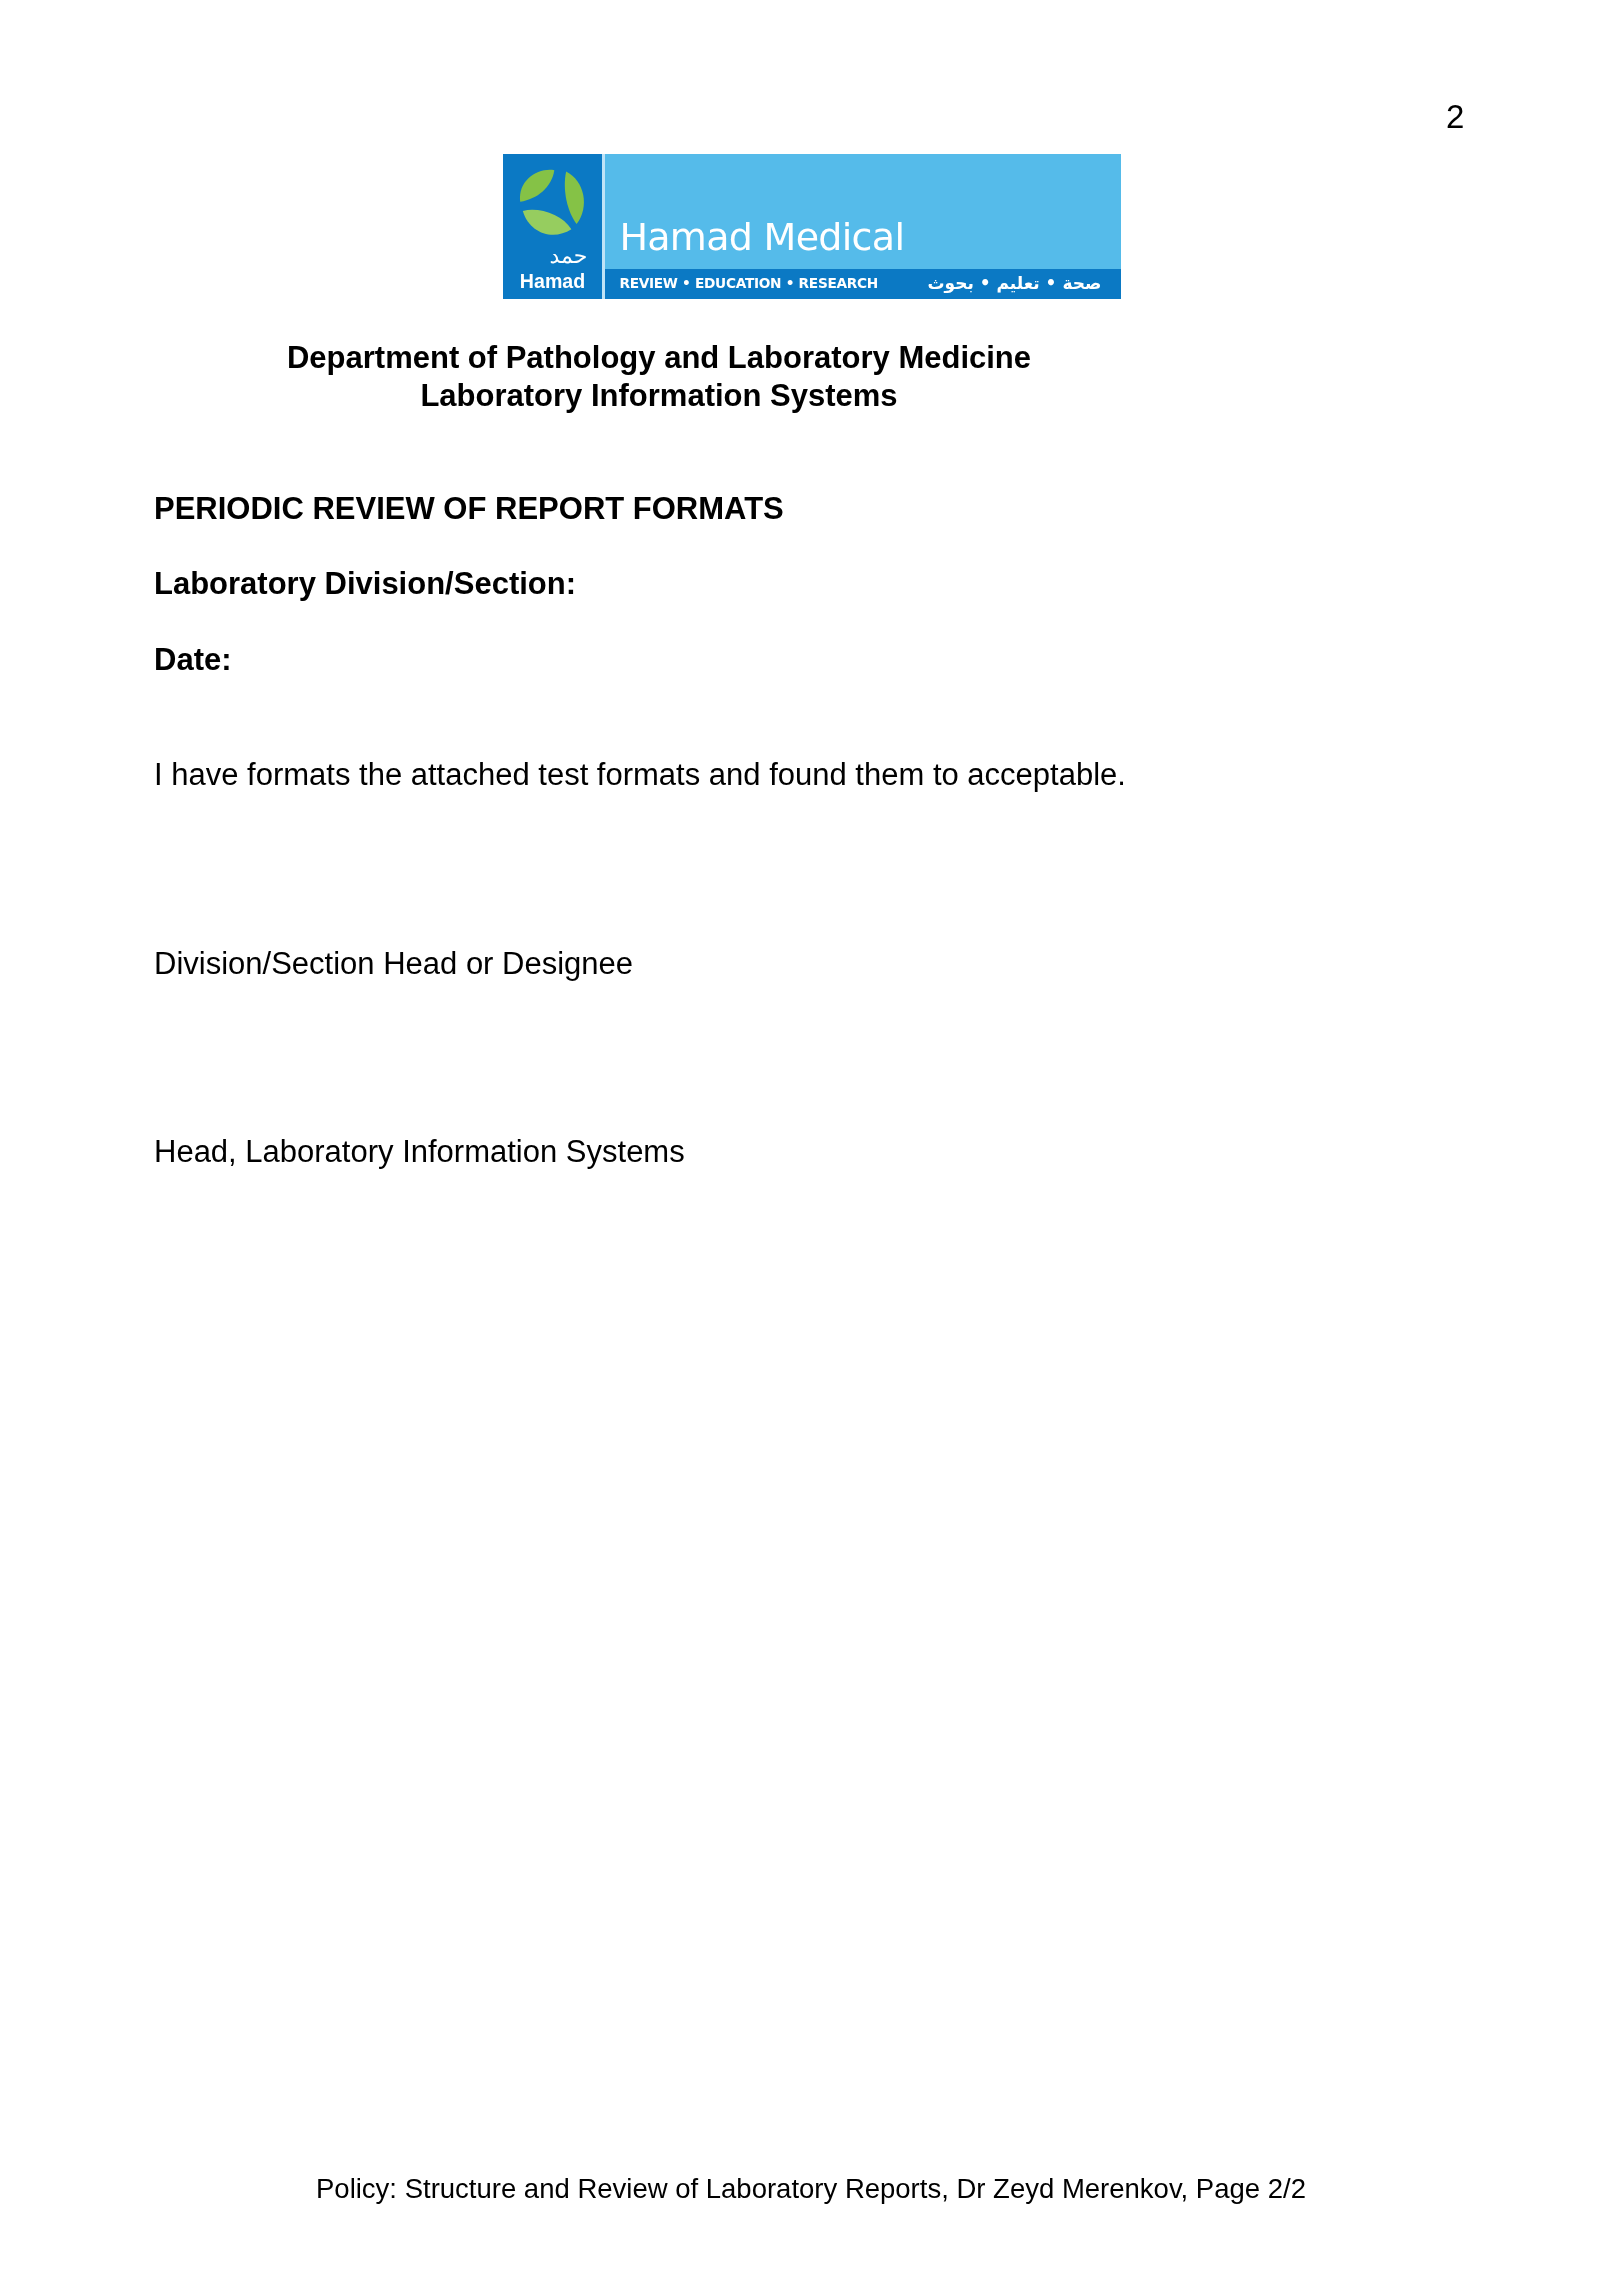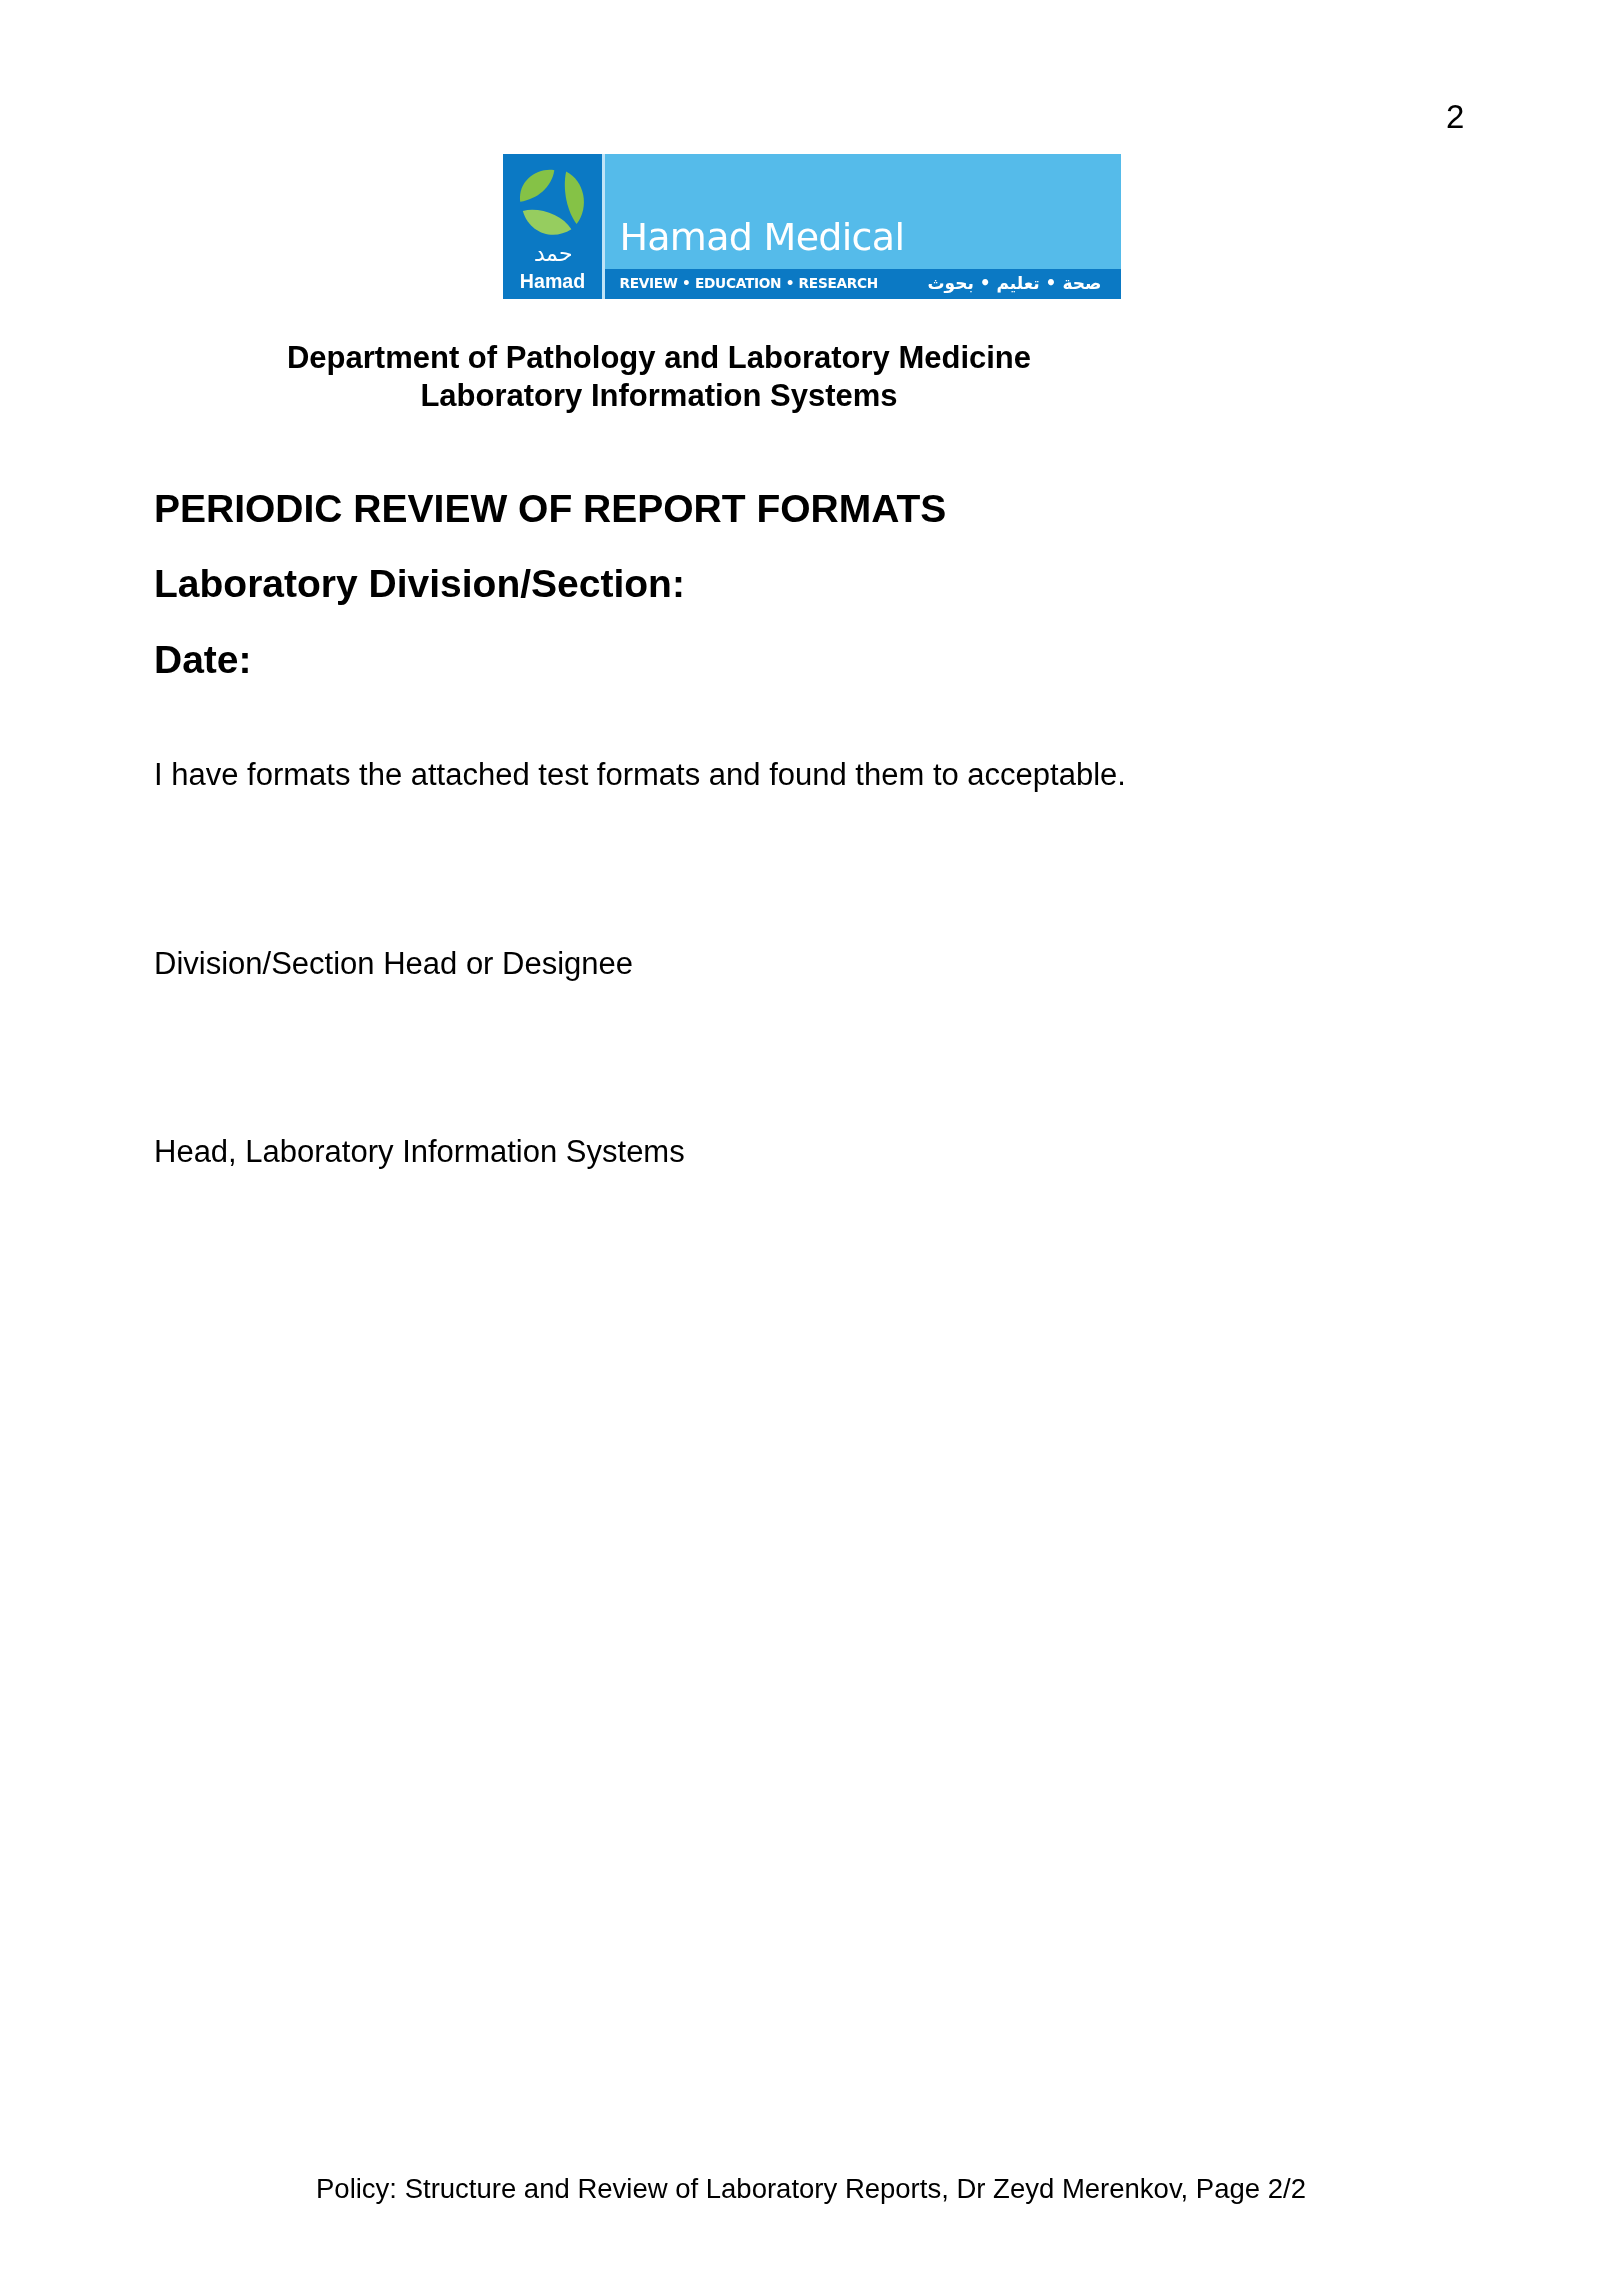--- a/index.html
+++ b/index.html
@@ -8,36 +8,36 @@
     .abs { position: absolute; }
     .page-number { left: 1446px; top: 97px; font-size: 33px; line-height: 39px; }
 
     .logo { left: 503px; top: 154px; width: 618px; height: 145px; }
     .logo-left { position: absolute; left: 0; top: 0; width: 99px; height: 145px; background: #0b79c4; }
     .logo-divider { position: absolute; left: 99px; top: 0; width: 2.6px; height: 145px; background: #bfe3f7; }
     .logo-right { position: absolute; left: 102px; top: 0; right: 0; height: 115px; background: #55bbea; }
     .logo-strip { position: absolute; left: 102px; top: 115px; right: 0; height: 30px; background: #0b79c4; }
     .logo-emblem { position: absolute; left: 7.9px; top: 6.5px; width: 84px; height: 84px; }
     .logo-ar-small { position: absolute; left: 0; width: 99px; top: 89px; text-align: center;
-                     color: #fff; font-size: 22px; line-height: 26px; font-family: Liberation Mono, monospace; }
+                     color: #fff; font-size: 22px; line-height: 26px; font-family: Liberation Serif, serif; padding-left: 16px; }
     .logo-hamad { position: absolute; left: 0; width: 99px; top: 116px; text-align: center;
                   color: #fff; font-size: 19.6px; font-weight: bold; line-height: 23.6px; }
     .logo-ar-big { position: absolute; left: 0; right: 0; top: 7.9px; padding-right: 19.6px; text-align: right;
                    color: #fff; font-size: 43px; line-height: 52px; font-family: "DejaVu Sans", sans-serif; direction: rtl; }
     .logo-en { position: absolute; left: 14.4px; top: 58px; color: #fff; font-size: 38px; line-height: 50px;
                font-family: "DejaVu Sans", sans-serif; letter-spacing: -0.7px; }
     .logo-tag-en { position: absolute; left: 14.4px; top: 5.2px; color: #fff; font-size: 13.7px; font-weight: bold;
                    line-height: 19.6px; font-family: "DejaVu Sans", sans-serif; letter-spacing: -0.3px; }
     .logo-tag-ar { position: absolute; right: 19.6px; top: 2.6px; color: #fff; font-size: 17px; font-weight: bold;
                    line-height: 23.6px; font-family: "DejaVu Sans", sans-serif; direction: rtl; }
 
     .center-head { left: 0; width: 1318px; text-align: center; font-weight: bold; font-size: 31px; line-height: 38px; }
     .dept { top: 339px; }
     .lis { top: 377px; }
-    .bold-line { left: 154px; font-weight: bold; font-size: 39px; line-height: 38px; }
+    .bold-line { left: 154px; font-weight: bold; font-size: 31px; line-height: 38px; }
     .periodic { top: 490px; }
     .division { top: 565px; }
     .date { top: 641px; }
     .body-line { left: 154px; font-size: 31px; line-height: 38px; }
     .statement { top: 756px; }
     .sig1 { top: 945px; }
     .sig2 { top: 1133px; }
     .footer { left: 0; width: 1622px; text-align: center; top: 2172px; font-size: 27.5px; line-height: 34px; }
   </style>
 </head>

